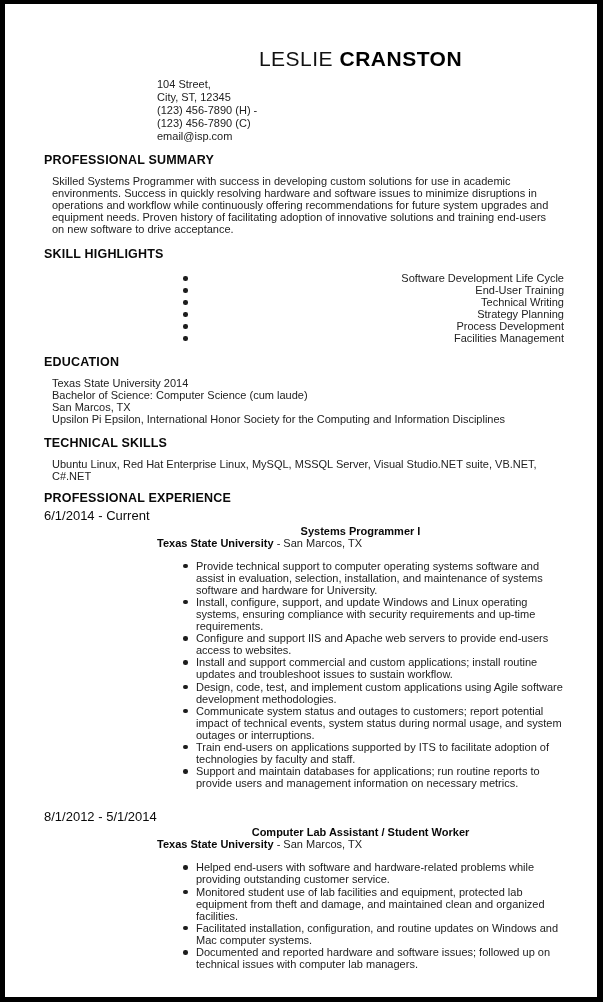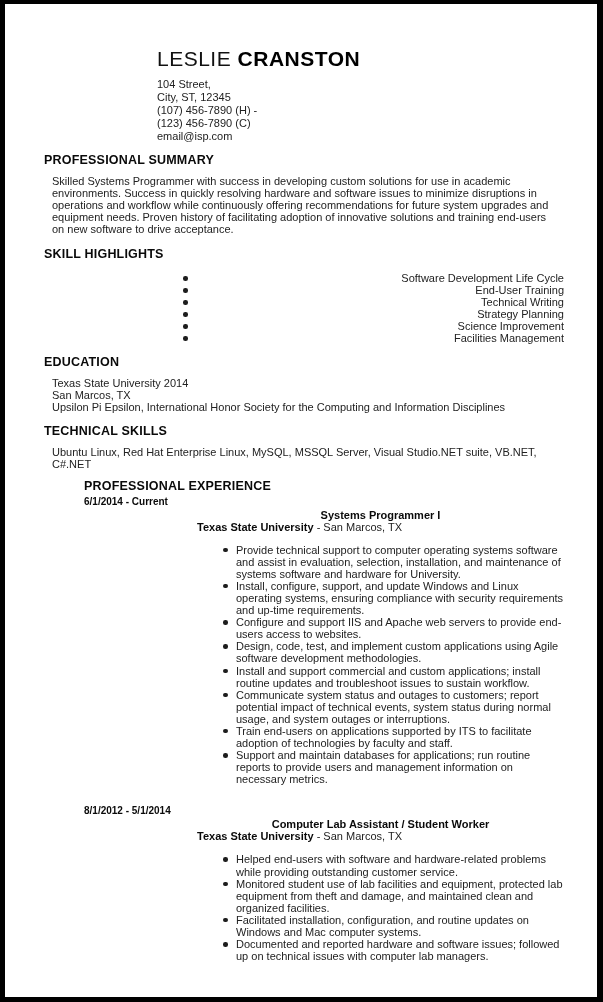--- a/index.html
+++ b/index.html
@@ -18,31 +18,32 @@
     overflow:hidden;
     font-family:"Liberation Sans", sans-serif;
     color:#222222;
   }
   .name {
     margin:0 0 7px 113px;
     font-size:21px;
     font-weight:400;
     letter-spacing:0.5px;
     color:#111;
+    text-align:center;
   }
   .name strong { font-weight:700; color:#000; }
   .contact {
     margin-left:113px;
     font-size:11px;
     line-height:13px;
   }
   section { margin-top:10px; }
   #section-skills { margin-top:12px; }
   #section-technical { margin-top:11px; }
-  #section-experience { margin-top:9px;margin-left:40px; }
+  #section-experience { margin-top:9px; }
   .sec-heading {
     margin:0 0 3px 0;
     font-size:12.5px;
     font-weight:700;
     letter-spacing:0.2px;
     color:#0a0a0a;
   }
   .indent { margin-left:113px; }
   .body {
     font-size:11px;
@@ -60,22 +61,22 @@
   ul.bullets li { position:relative; }
   ul.bullets li::before {
     content:"";
     position:absolute;
     left:-13px; top:4px;
     width:4.5px; height:4.5px;
     border-radius:50%;
     background:#1d1d1d;
   }
   .job-dates {
-    font-size:10px;
-    font-weight:700;
+    font-size:13px;
+    font-weight:400;
     color:#0a0a0a;
     margin-top:3px;
   }
   .job + .job { margin-top:20px; }
   .job-title-block { margin-top:2px; }
   .job-title {
     font-size:11px;
     font-weight:700;
     line-height:12px;
     color:#0a0a0a;
@@ -89,49 +90,50 @@
 
 <div class="page">
   <div class="sheet">
 
     <header>
       <h1 class="name"><span>LESLIE</span> <strong>CRANSTON</strong></h1>
       <div class="contact">
 
       <div class="contact-line">104 Street,</div>
           <div class="contact-line">City, ST, 12345</div>
-          <div class="contact-line">(107) 456-7890 (H) -</div>
+          <div class="contact-line">(123) 456-7890 (H) -</div>
           <div class="contact-line">(123) 456-7890 (C)</div>
           <div class="contact-line">email@isp.com</div>
         </div>
     </header>
 
     <section id="section-summary">
       <h2 class="sec-heading">PROFESSIONAL SUMMARY</h2>
       <p class="body indent">Skilled Systems Programmer with success in developing custom solutions for use in academic environments. Success in quickly resolving hardware and software issues to minimize disruptions in operations and workflow while continuously offering recommendations for future system upgrades and equipment needs. Proven history of facilitating adoption of innovative solutions and training end-users on new software to drive acceptance.</p>
     </section>
 
     <section id="section-skills">
       <h2 class="sec-heading">SKILL HIGHLIGHTS</h2>
       <ul class="bullets bullets-outer">
 
       <li>Software Development Life Cycle</li>
           <li>End-User Training</li>
           <li>Technical Writing</li>
           <li>Strategy Planning</li>
-          <li>Science Improvement</li>
+          <li>Process Development</li>
           <li>Facilities Management</li>
         </ul>
     </section>
 
     <section id="section-education">
       <h2 class="sec-heading">EDUCATION</h2>
       <div class="body indent">
 
       <div class="education-line">Texas State University 2014</div>
+          <div class="education-line">Bachelor of Science: Computer Science (cum laude)</div>
           <div class="education-line">San Marcos, TX</div>
           <div class="education-line">Upsilon Pi Epsilon, International Honor Society for the Computing and Information Disciplines</div>
         </div>
     </section>
 
     <section id="section-technical">
       <h2 class="sec-heading">TECHNICAL SKILLS</h2>
       <p class="body indent">Ubuntu Linux, Red Hat Enterprise Linux, MySQL, MSSQL Server, Visual Studio.NET suite, VB.NET, C#.NET</p>
     </section>
 
@@ -141,22 +143,22 @@
       <div class="job">
         <div class="job-dates">6/1/2014 - Current</div>
         <div class="indent job-title-block">
           <div class="job-title">Systems Programmer I</div>
           <div class="job-employer-line"><span class="job-employer">Texas State University</span><span> - San Marcos, TX</span></div>
           <ul class="bullets bullets-inner">
 
           <li>Provide technical support to computer operating systems software and assist in evaluation, selection, installation, and maintenance of systems software and hardware for University.</li>
               <li>Install, configure, support, and update Windows and Linux operating systems, ensuring compliance with security requirements and up-time requirements.</li>
               <li>Configure and support IIS and Apache web servers to provide end-users access to websites.</li>
+              <li>Install and support commercial and custom applications; install routine updates and troubleshoot issues to sustain workflow.</li>
               <li>Design, code, test, and implement custom applications using Agile software development methodologies.</li>
-              <li>Install and support commercial and custom applications; install routine updates and troubleshoot issues to sustain workflow.</li>
               <li>Communicate system status and outages to customers; report potential impact of technical events, system status during normal usage, and system outages or interruptions.</li>
               <li>Train end-users on applications supported by ITS to facilitate adoption of technologies by faculty and staff.</li>
               <li>Support and maintain databases for applications; run routine reports to provide users and management information on necessary metrics.</li>
             </ul>
         </div>
       </div>
 
       <div class="job">
         <div class="job-dates">8/1/2012 - 5/1/2014</div>
         <div class="indent job-title-block">

